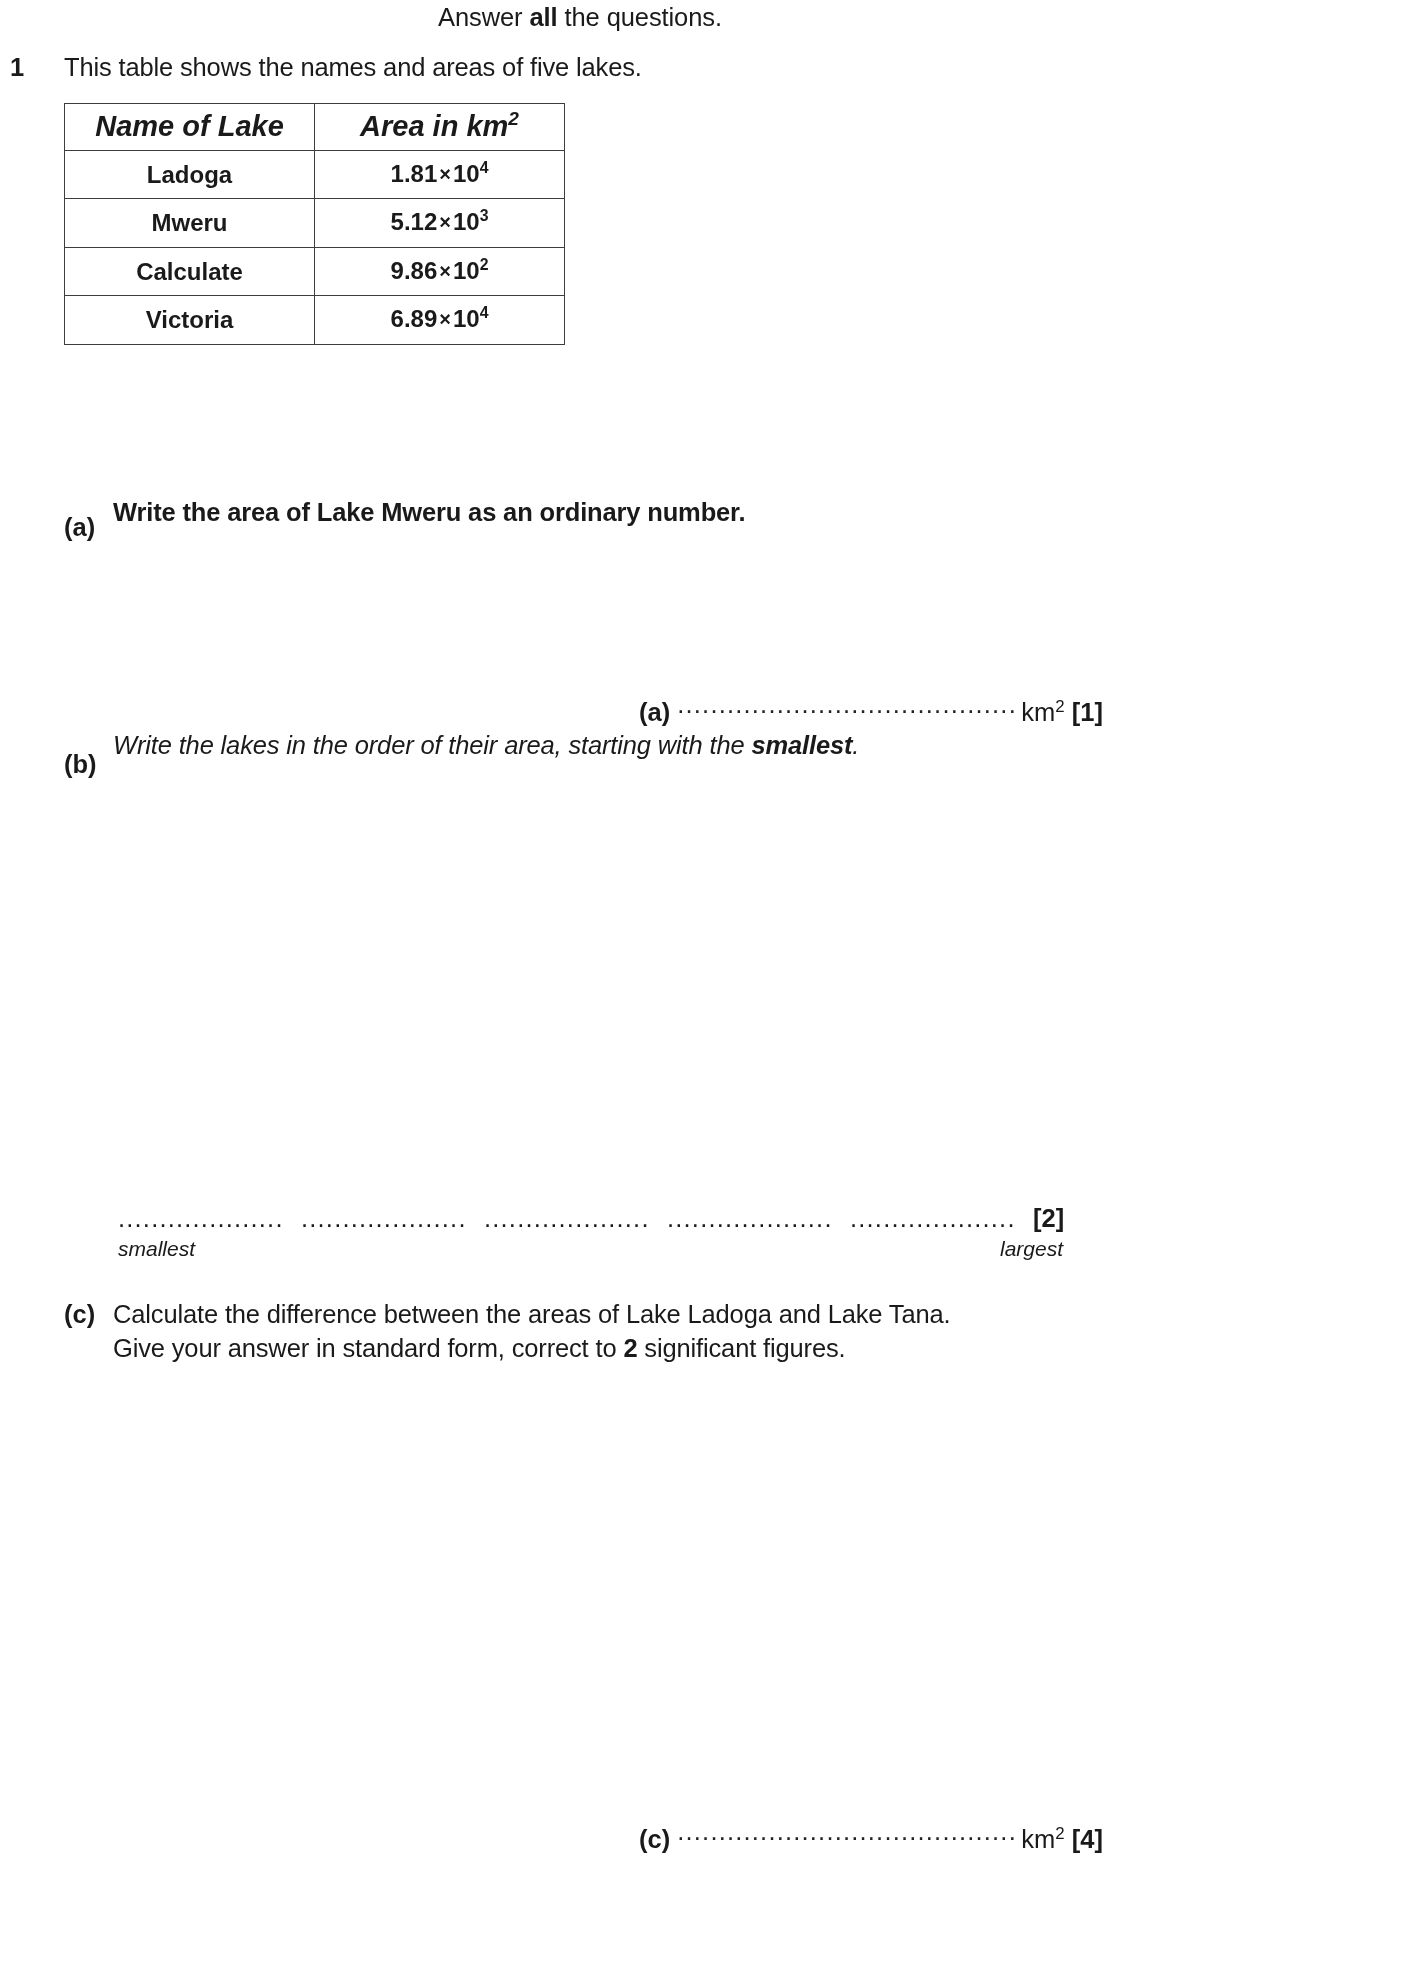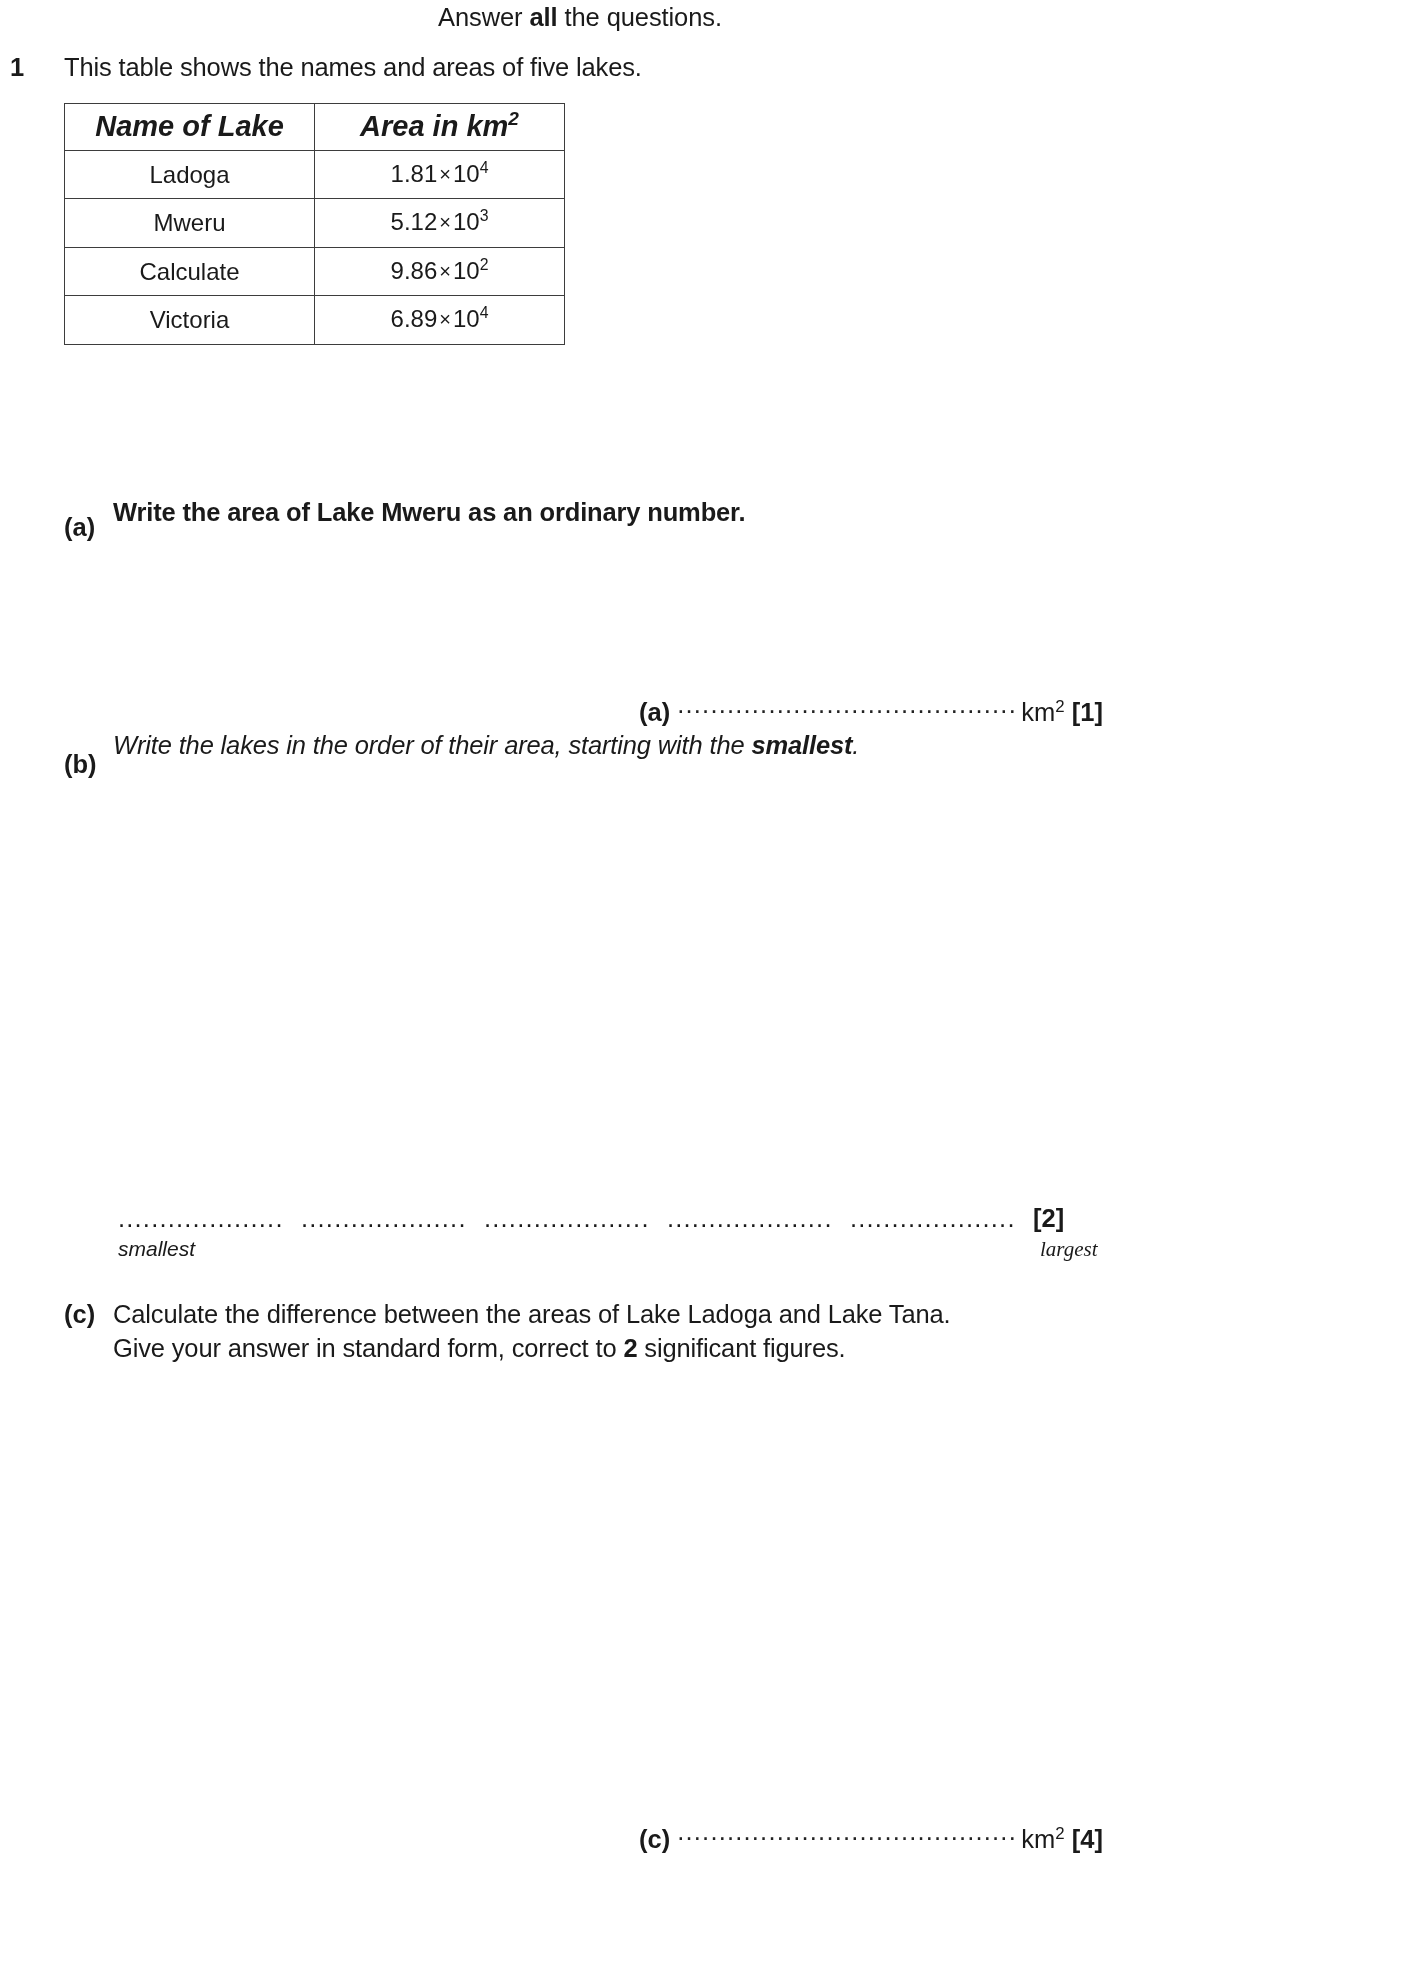--- a/index.html
+++ b/index.html
@@ -63,21 +63,21 @@
     border-collapse: collapse;
     font-size: 24px;
   }
   table.lakes th, table.lakes td {
     border: 1.4px solid #3d3d3d;
     text-align: center;
     vertical-align: middle;
     padding: 0;
     height: 45.5px;
     line-height: 45.5px;
-    font-weight: normal;
+    font-weight: bold;
   }
   table.lakes th {
     font-weight: bold;
     font-size: 29px;
     font-style: italic;
   }
   table.lakes th:first-child, table.lakes td:first-child { width: 249px; }
   table.lakes th:last-child,  table.lakes td:last-child  { width: 249px; }
   .times { font-size: 20px; padding: 0 2px; position: relative; top: -1px; }
   sup { font-size: 0.66em; vertical-align: super; line-height: 0; }
@@ -202,21 +202,21 @@
 
   <div class="b-lines">
     <span class="seg">...........................................</span>
     <span class="seg">...........................................</span>
     <span class="seg">...........................................</span>
     <span class="seg">...........................................</span>
     <span class="seg">...........................................</span>
     <span class="b-marks">[2]</span>
   </div>
   <div class="hint" style="left:118px; top:1236px;">smallest</div>
-  <div class="hint" style="left:1040px; top:1236px;font-family:Liberation Serif, serif;">largest</div>
+  <div class="hint" style="left:1000px; top:1236px;">largest</div>
 
   <div class="part-label" style="left:64px; top:1297px;">(c)</div>
   <div class="part-text" style="left:113px; top:1297px;">Calculate the difference between the areas of Lake Ladoga and Lake Tana.</div>
   <div class="part-text" style="left:113px; top:1331px;"><span>Give your answer in standard form, correct to </span><b>2</b><span> significant figures.</span></div>
 
   <div class="ans-row" style="left:639px; top:1814px;">
     <span class="ans-tag">(c)</span>
     <span class="dots" style="width:337px;">......................................................</span>
     <span class="unit"><span>km</span><sup>2</sup></span>
     <span class="marks">[4]</span>

